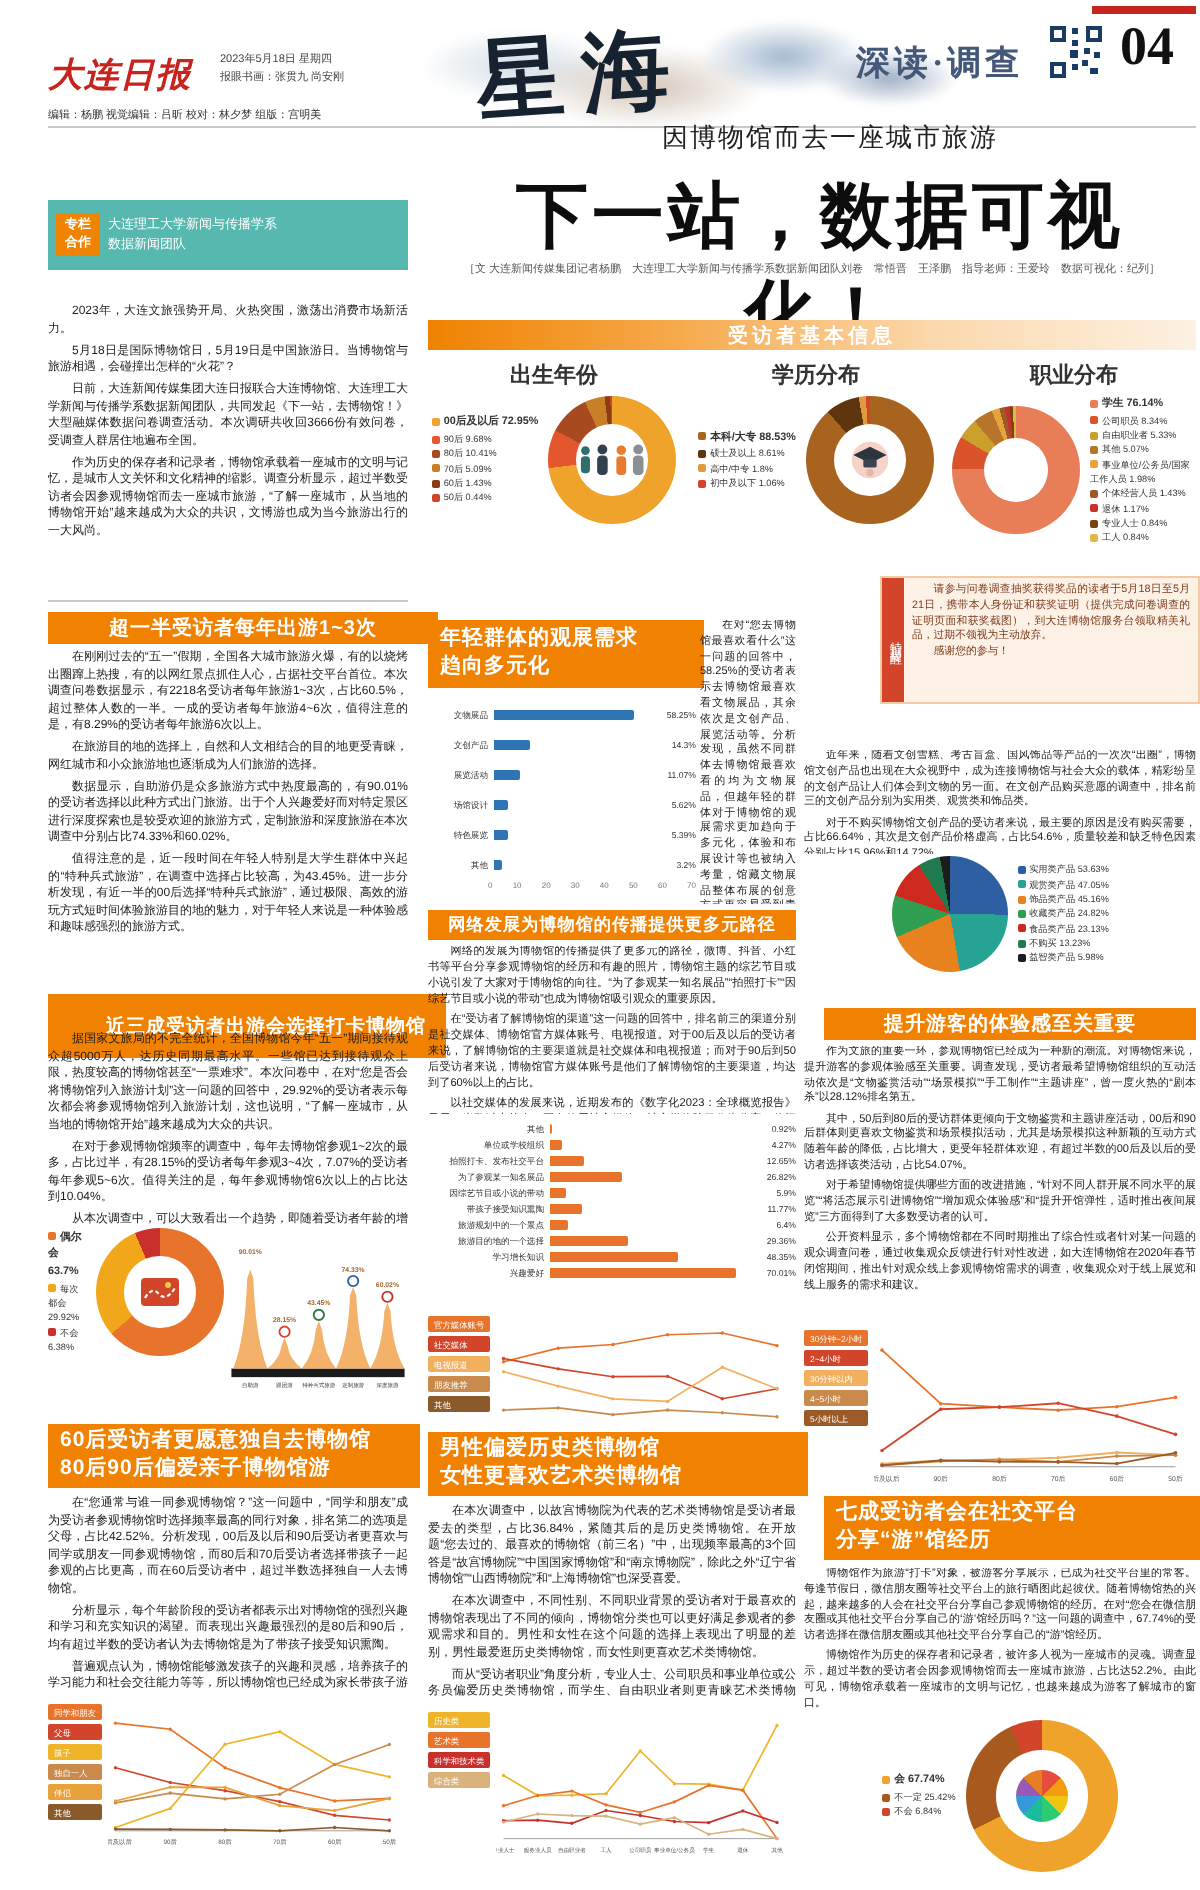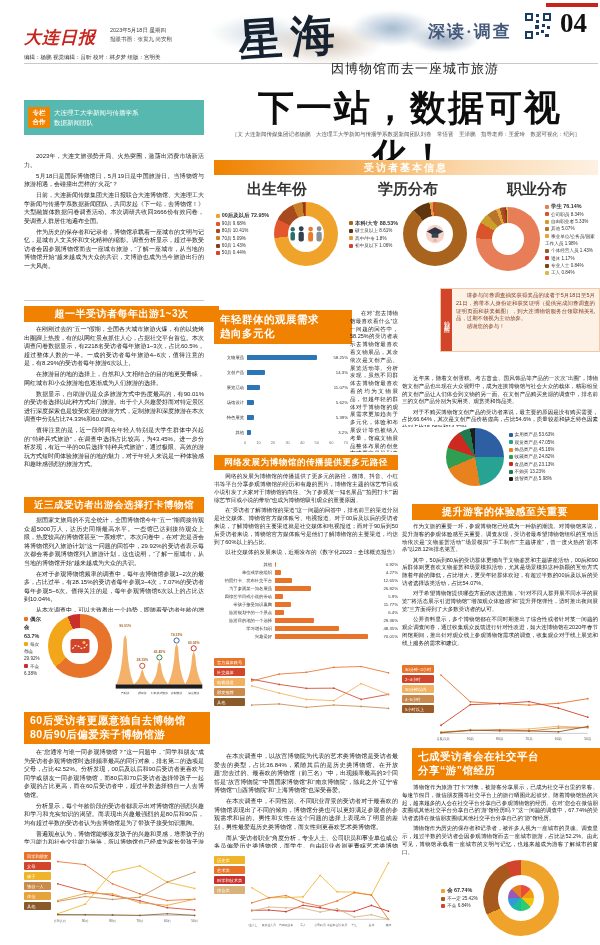--- a/index.html
+++ b/index.html
@@ -40,21 +40,21 @@
   .sec-h{background:#f18101;color:#fff;font-weight:bold;display:flex;align-items:center;justify-content:center;font-size:10px;letter-spacing:.5px;}
   .sec-h.left2{flex-direction:column;align-items:flex-start;justify-content:center;padding-left:6px;line-height:1.3;font-size:10.5px;}
   .banner{background:linear-gradient(90deg,#ef8200,#f6ab4e,#fbd9ae,#fdf1e2);color:#fff;font-weight:bold;font-size:10px;
           display:flex;align-items:center;justify-content:center;letter-spacing:2px;}
   .notice{display:flex;background:#fdf0e4;border:1px solid #f3c9a6;}
   .notice .tab{background:#d2452b;color:#fff;writing-mode:vertical-rl;font-size:6px;letter-spacing:2px;
                display:flex;align-items:center;justify-content:center;width:11px;flex:none;}
   .notice .ntxt{font-size:5.4px;line-height:1.45;color:#7a3a1c;padding:3px 4px;text-align:justify;}
   .notice .ntxt p{margin:0;text-indent:2em;}
   
-  .pie-title{font-size:15px;font-weight:bold;color:#333;text-align:center;margin-bottom:3px;}
+  .pie-title{font-size:11px;font-weight:bold;color:#333;text-align:center;margin-bottom:3px;}
   .pie-wrap{display:flex;align-items:center;justify-content:center;gap:5px;}
   .pie{border-radius:50%;position:relative;flex:none;display:flex;align-items:center;justify-content:center;}
   .hole{position:absolute;background:#fff;border-radius:50%;display:flex;align-items:center;justify-content:center;overflow:hidden;}
   .plbls{font-size:4.6px;line-height:1.6;color:#333;}
   .plbls .chip{display:inline-block;width:4px;height:4px;margin-right:2px;border-radius:1px;vertical-align:middle;}
   .plbls .big{font-weight:bold;font-size:5.4px;}
   .brow{display:flex;align-items:center;}
   .blabel{font-size:4.3px;color:#333;text-align:right;padding-right:3px;flex:none;white-space:nowrap;overflow:hidden;}
   .btrack{flex:1;position:relative;}
   .bfill{height:5px;border-radius:0 1px 1px 0;}
@@ -212,21 +212,21 @@
   </div>
 
   <div class="abs sec-h" style="left:24px;top:306px;width:195px;height:16px;">超一半受访者每年出游1~3次</div>
   <div class="abs art" style="left:24px;top:325px;width:180px;height:168px;">
     <p>在刚刚过去的“五一”假期，全国各大城市旅游火爆，有的以烧烤出圈蹿上热搜，有的以网红景点抓住人心，占据社交平台首位。本次调查问卷数据显示，有2218名受访者每年旅游1~3次，占比60.5%，超过整体人数的一半。一成的受访者每年旅游4~6次，值得注意的是，有8.29%的受访者每年旅游6次以上。</p>
     <p>在旅游目的地的选择上，自然和人文相结合的目的地更受青睐，网红城市和小众旅游地也逐渐成为人们旅游的选择。</p>
     <p>数据显示，自助游仍是众多旅游方式中热度最高的，有90.01%的受访者选择以此种方式出门旅游。出于个人兴趣爱好而对特定景区进行深度探索也是较受欢迎的旅游方式，定制旅游和深度旅游在本次调查中分别占比74.33%和60.02%。</p>
     <p>值得注意的是，近一段时间在年轻人特别是大学生群体中兴起的“特种兵式旅游”，在调查中选择占比较高，为43.45%。进一步分析发现，有近一半的00后选择“特种兵式旅游”，通过极限、高效的游玩方式短时间体验旅游目的地的魅力，对于年轻人来说是一种体验感和趣味感强烈的旅游方式。</p>
   </div>
 
-  <div class="abs sec-h" style="left:24px;top:497px;width:180px;height:16px;font-size:9.5px;">近三成受访者出游会选择打卡博物馆</div>
+  <div class="abs sec-h" style="left:24px;top:497px;width:180px;height:32px;font-size:9.5px;padding-left:19px;">近三成受访者出游会选择打卡博物馆</div>
   <div class="abs art" style="left:24px;top:516px;width:180px;height:96px;">
     <p>据国家文旅局的不完全统计，全国博物馆今年“五一”期间接待观众超5000万人，达历史同期最高水平。一些馆已达到接待观众上限，热度较高的博物馆甚至“一票难求”。本次问卷中，在对“您是否会将博物馆列入旅游计划”这一问题的回答中，29.92%的受访者表示每次都会将参观博物馆列入旅游计划，这也说明，“了解一座城市，从当地的博物馆开始”越来越成为大众的共识。</p>
     <p>在对于参观博物馆频率的调查中，每年去博物馆参观1~2次的最多，占比过半，有28.15%的受访者每年参观3~4次，7.07%的受访者每年参观5~6次。值得关注的是，每年参观博物馆6次以上的占比达到10.04%。</p>
     <p>从本次调查中，可以大致看出一个趋势，即随着受访者年龄的增加，每年参观博物馆的次数也呈上升趋势，00后及以后的受访者每年参观博物馆1~2次的比例最高，为62.66%；而50后和60后受访者每年参观博物馆6次以上的比例最高。50后和60后多处于退休的年龄阶段，以参观博物馆的方式陶冶情操，对于丰富他们的退休生活也是十分有益的。</p>
   </div>
   <div class="abs" style="left:24px;top:614px;width:180px;height:96px;display:flex;gap:2px;">
     <div class="chart-box" style="width:88px;">
         <div class="pie-wrap">
           <div class="plbls">
             <div class="big"><span class="chip" style="background: rgb(232, 115, 42);"></span><span>偶尔会 63.7%</span></div>
@@ -526,20 +526,24 @@
         <polyline points="4,70.6328 33.2,70.0808 62.4,69.1286 91.6,71.8748 120.8,72.2336 150,74" fill="none" stroke="#8a5a2a" stroke-width="0.9"></polyline>
         <circle cx="4" cy="70.6328" r="0.9" fill="#8a5a2a"></circle>
         <circle cx="33.2" cy="70.0808" r="0.9" fill="#8a5a2a"></circle>
         <circle cx="62.4" cy="69.1286" r="0.9" fill="#8a5a2a"></circle>
         <circle cx="91.6" cy="71.8748" r="0.9" fill="#8a5a2a"></circle>
         <circle cx="120.8" cy="72.2336" r="0.9" fill="#8a5a2a"></circle>
         <circle cx="150" cy="74" r="0.9" fill="#8a5a2a"></circle>
       </svg>
     </div>
 
+  <div class="abs sec-h left2" style="left:214px;top:716px;width:184px;height:32px;">
+    <div>男性偏爱历史类博物馆</div>
+    <div>女性更喜欢艺术类博物馆</div>
+  </div>
   <div class="abs art" style="left:214px;top:752px;width:184px;height:96px;">
     <p>在本次调查中，以故宫博物院为代表的艺术类博物馆是受访者最爱去的类型，占比36.84%，紧随其后的是历史类博物馆。在开放题“您去过的、最喜欢的博物馆（前三名）”中，出现频率最高的3个回答是“故宫博物院”“中国国家博物馆”和“南京博物院”，除此之外“辽宁省博物馆”“山西博物院”和“上海博物馆”也深受喜爱。</p>
     <p>在本次调查中，不同性别、不同职业背景的受访者对于最喜欢的博物馆表现出了不同的倾向，博物馆分类也可以更好满足参观者的参观需求和目的。男性和女性在这个问题的选择上表现出了明显的差别，男性最爱逛历史类博物馆，而女性则更喜欢艺术类博物馆。</p>
     <p>而从“受访者职业”角度分析，专业人士、公司职员和事业单位或公务员偏爱历史类博物馆，而学生、自由职业者则更青睐艺术类博物馆。</p>
   </div>
   <div class="abs chart-box line-wrap" style="left:214px;top:850px;width:184px;height:93px;">
       <div class="lg">
         <div class="lg-item" style="background: rgb(240, 180, 41);">历史类</div>
         <div class="lg-item" style="background: rgb(232, 115, 42);">艺术类</div>
         <div class="lg-item" style="background: rgb(201, 48, 44);">科学和技术类</div>

